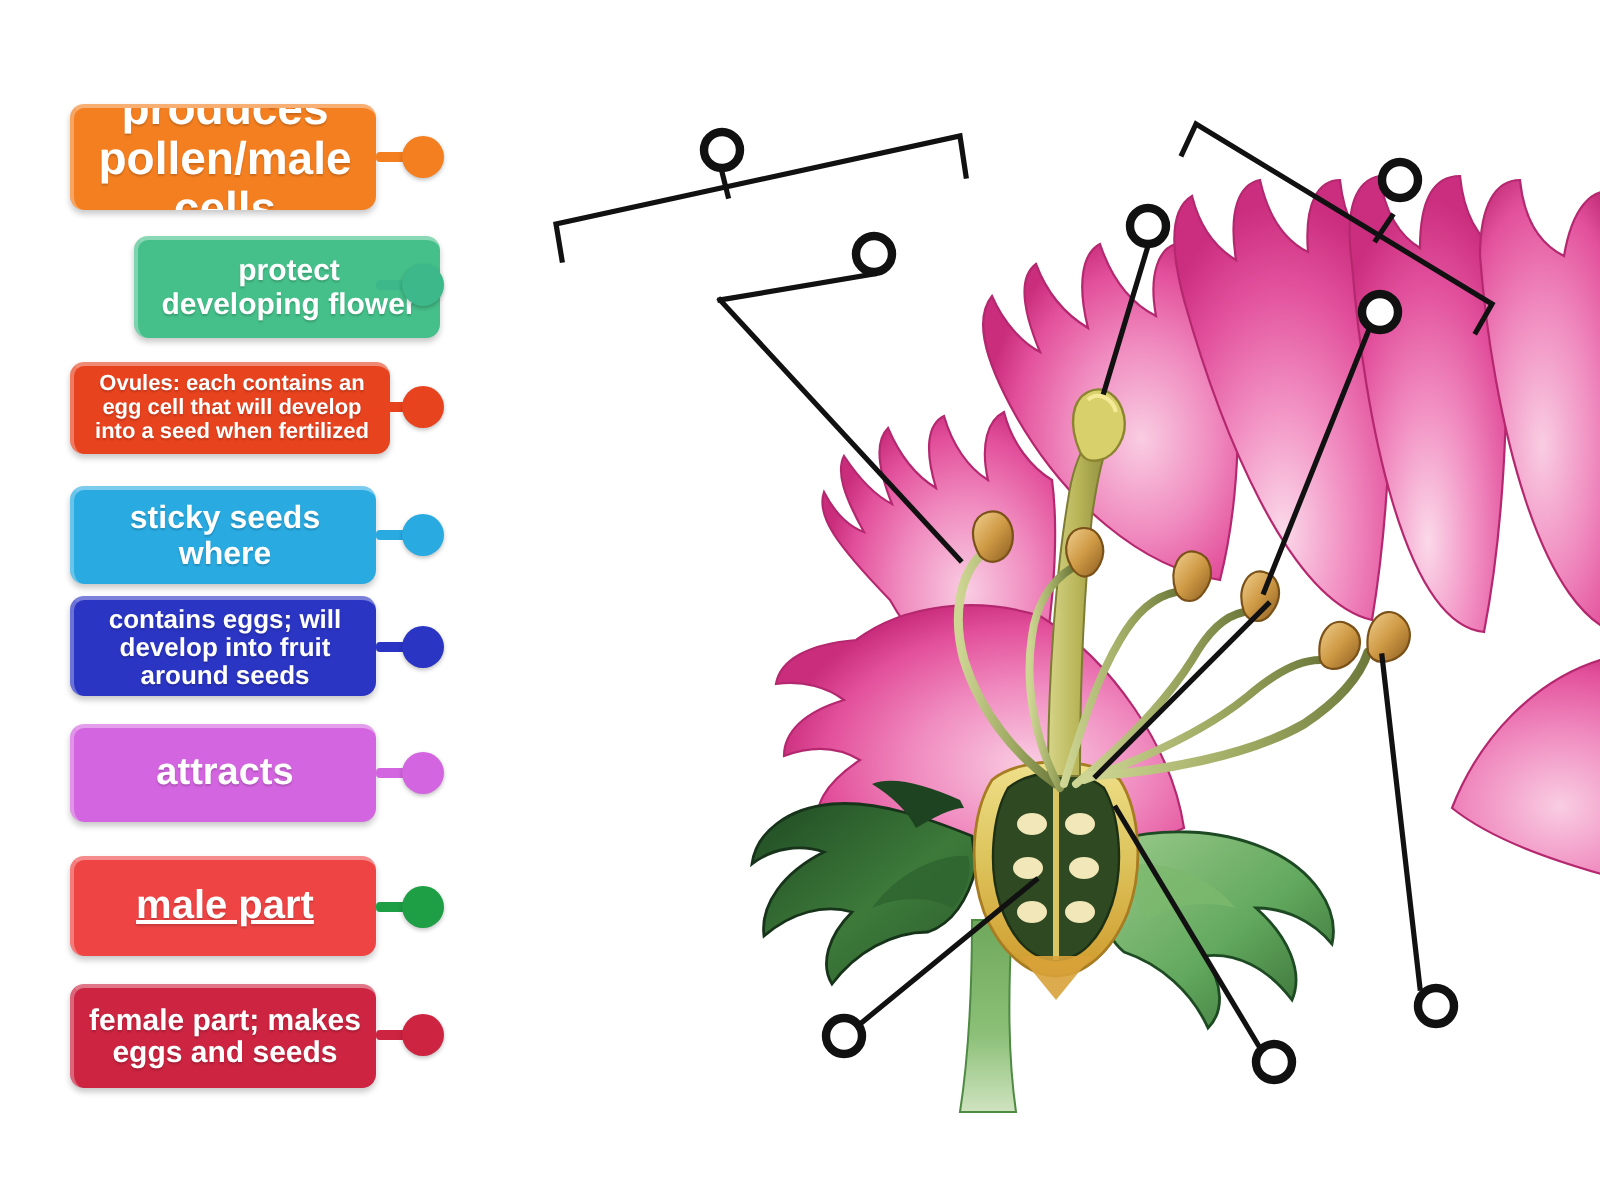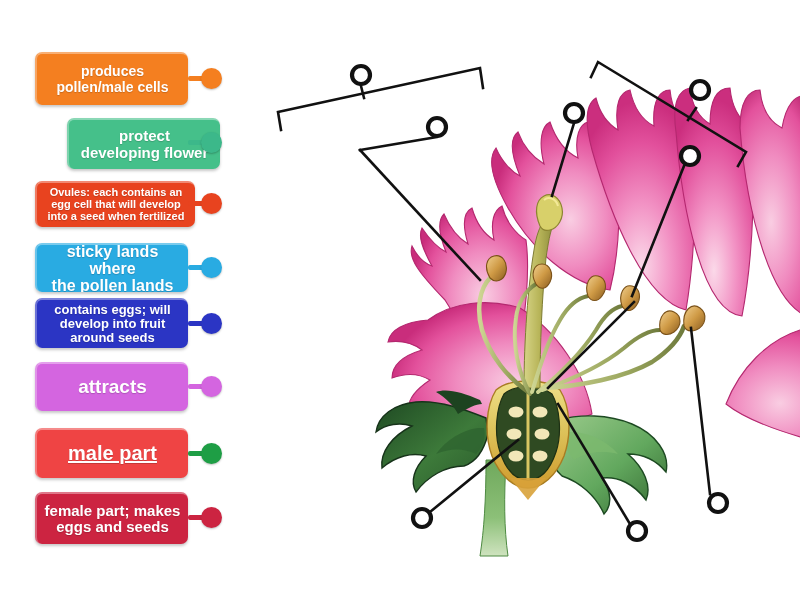--- a/index.html
+++ b/index.html
@@ -86,21 +86,21 @@
   .diagram svg { display: block; }
 </style>
 </head>
 <body>
 
 <div id="app">
 
   <div class="label-column">
 
     <div class="label-row">
-      <div class="label-box" style="top:52px; width:153px; height:53px; background:#f47f20; font-size:14px;">
+      <div class="label-box" style="top:52px; width:153px; height:53px; background:#f47f20; font-size:23px;">
         <span>
           <span>produces</span><br>
           <span>pollen/male cells</span>
         </span>
       </div>
       <div class="connector-line" style="left:188px; top:76px; width:22px; background:#f47f20;"></div>
       <div class="connector-dot" style="left:201px; top:68px; background:#f47f20;"></div>
     </div>
 
     <div class="label-row">
@@ -122,22 +122,21 @@
           <span>into a seed when fertilized</span>
         </span>
       </div>
       <div class="connector-line" style="left:188px; top:201px; width:22px; background:#e8431f;"></div>
       <div class="connector-dot" style="left:201px; top:193px; background:#e8431f;"></div>
     </div>
 
     <div class="label-row">
       <div class="label-box" style="top:243px; width:153px; height:49px; background:#29abe2; font-size:16px;">
         <span>
-          <span>sticky lands where</span><br>
-          <span>the pollen lands</span>
+          <span>sticky seeds where</span><br>
         </span>
       </div>
       <div class="connector-line" style="left:188px; top:265px; width:22px; background:#29abe2;"></div>
       <div class="connector-dot" style="left:201px; top:257px; background:#29abe2;"></div>
     </div>
 
     <div class="label-row">
       <div class="label-box" style="top:298px; width:153px; height:50px; background:#2b35c4; font-size:13px;">
         <span>
           <span>contains eggs; will</span><br>

